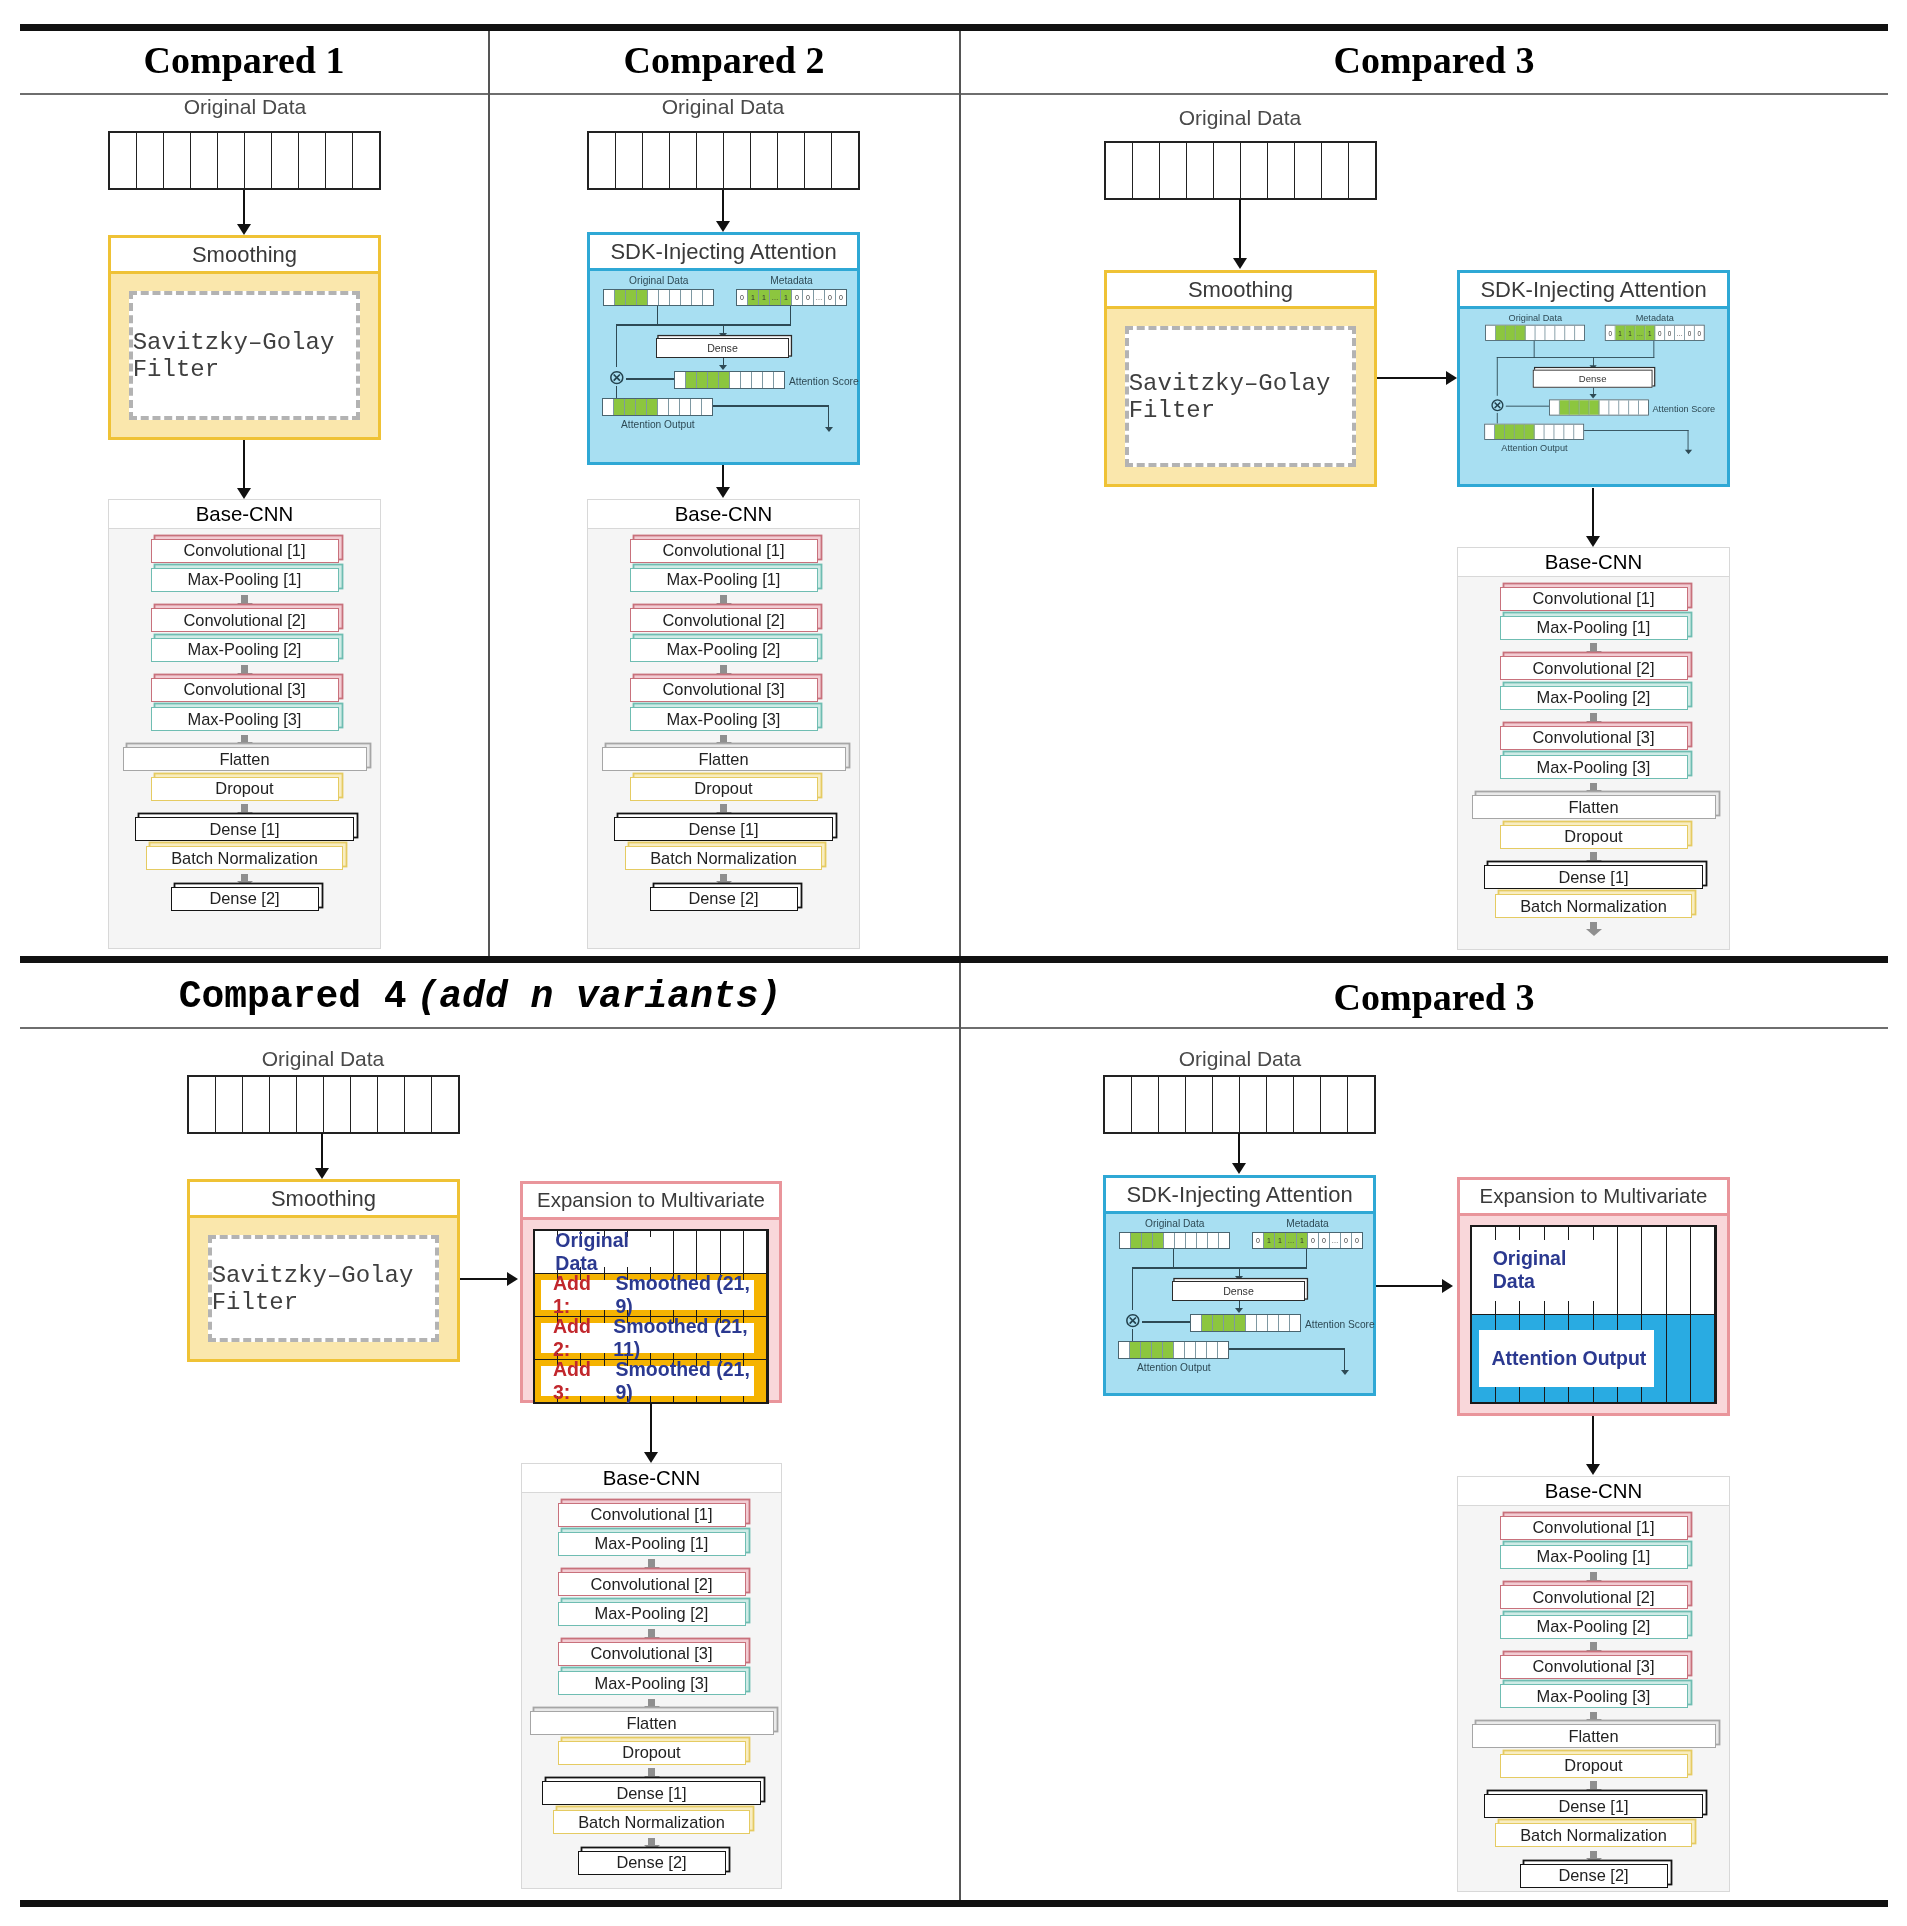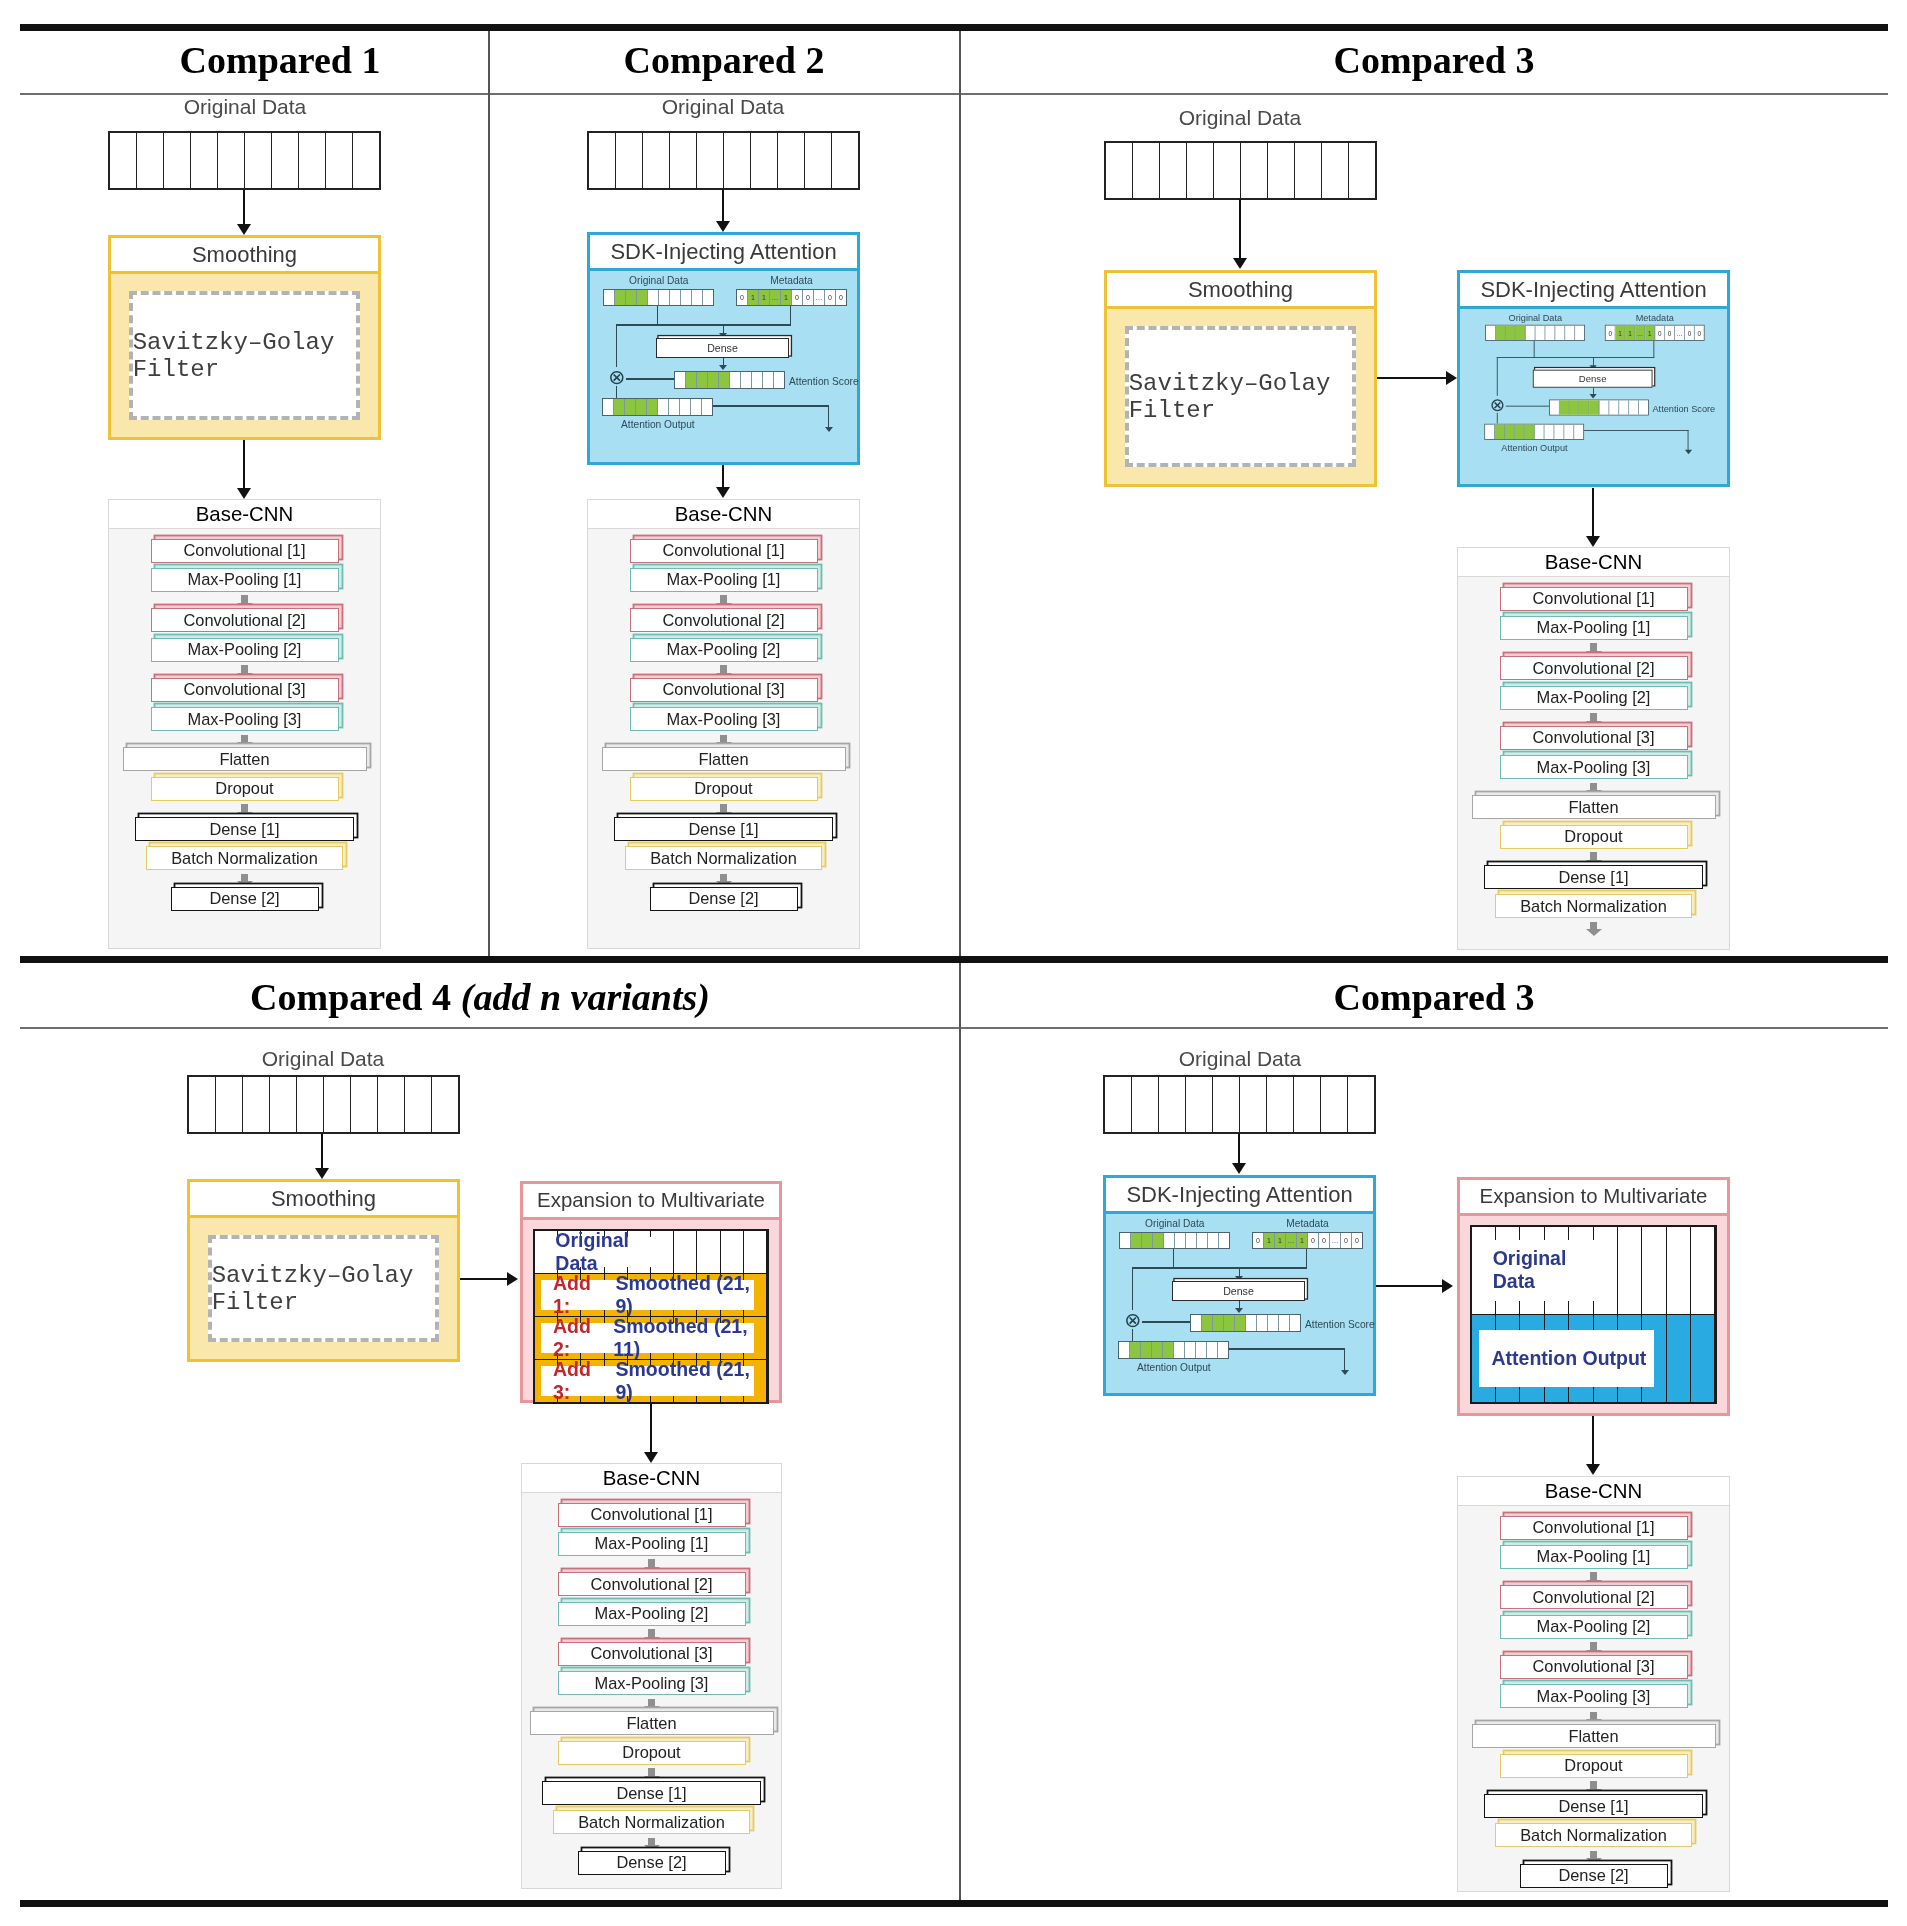--- a/index.html
+++ b/index.html
@@ -100,30 +100,30 @@
 
   <div class="hbar" style="left:20px;top:24px;width:1868px;height:7px;"></div>
   <div class="thinline" style="left:20px;top:93px;width:1868px;height:1.8px;"></div>
   <div class="hbar" style="left:20px;top:956px;width:1868px;height:7px;"></div>
   <div class="thinline" style="left:20px;top:1027px;width:1868px;height:1.8px;"></div>
   <div class="hbar" style="left:20px;top:1900px;width:1868px;height:7px;"></div>
   <div class="vdiv" style="left:488px;top:31px;height:925px;"></div>
   <div class="vdiv" style="left:959px;top:31px;height:925px;"></div>
   <div class="vdiv" style="left:959px;top:963px;height:937px;"></div>
 
-  <div class="title" style="left:0;top:37px;width:488px;height:46px;padding-left:36px;">
+  <div class="title" style="left:0;top:37px;width:488px;height:46px;">
       <span>Compared 1</span>
     </div>
   <div class="title" style="left:488px;top:37px;width:472px;height:46px;">
       <span>Compared 2</span>
     </div>
   <div class="title" style="left:960px;top:37px;width:948px;height:46px;">
       <span>Compared 3</span>
     </div>
-  <div class="title" style="left:0;top:972px;width:960px;height:49px;">
+  <div class="title" style="left:0;top:972px;width:960px;height:49px;font-family:Liberation Mono, monospace;">
       <span>Compared 4</span>
       <em>(add n variants)</em>
     </div>
   <div class="title" style="left:960px;top:972px;width:948px;height:49px;">
       <span>Compared 3</span>
     </div>
 
   <div class="dlabel" style="left:112px;top:95px;width:266px;">Original Data</div>
   <div class="cellbar" style="left:108px;top:131px;width:273px;height:59px;">
       <div class="cell"></div>

